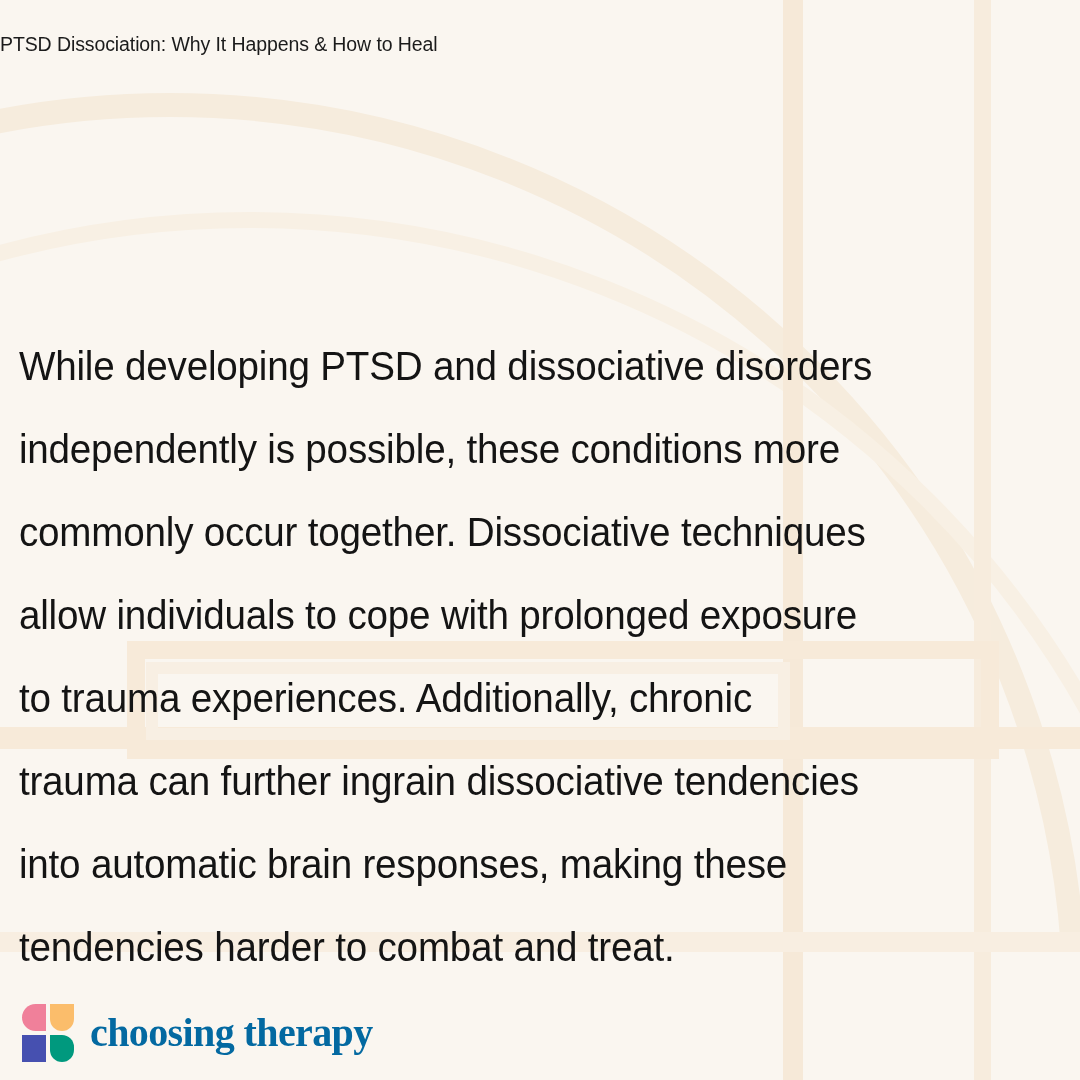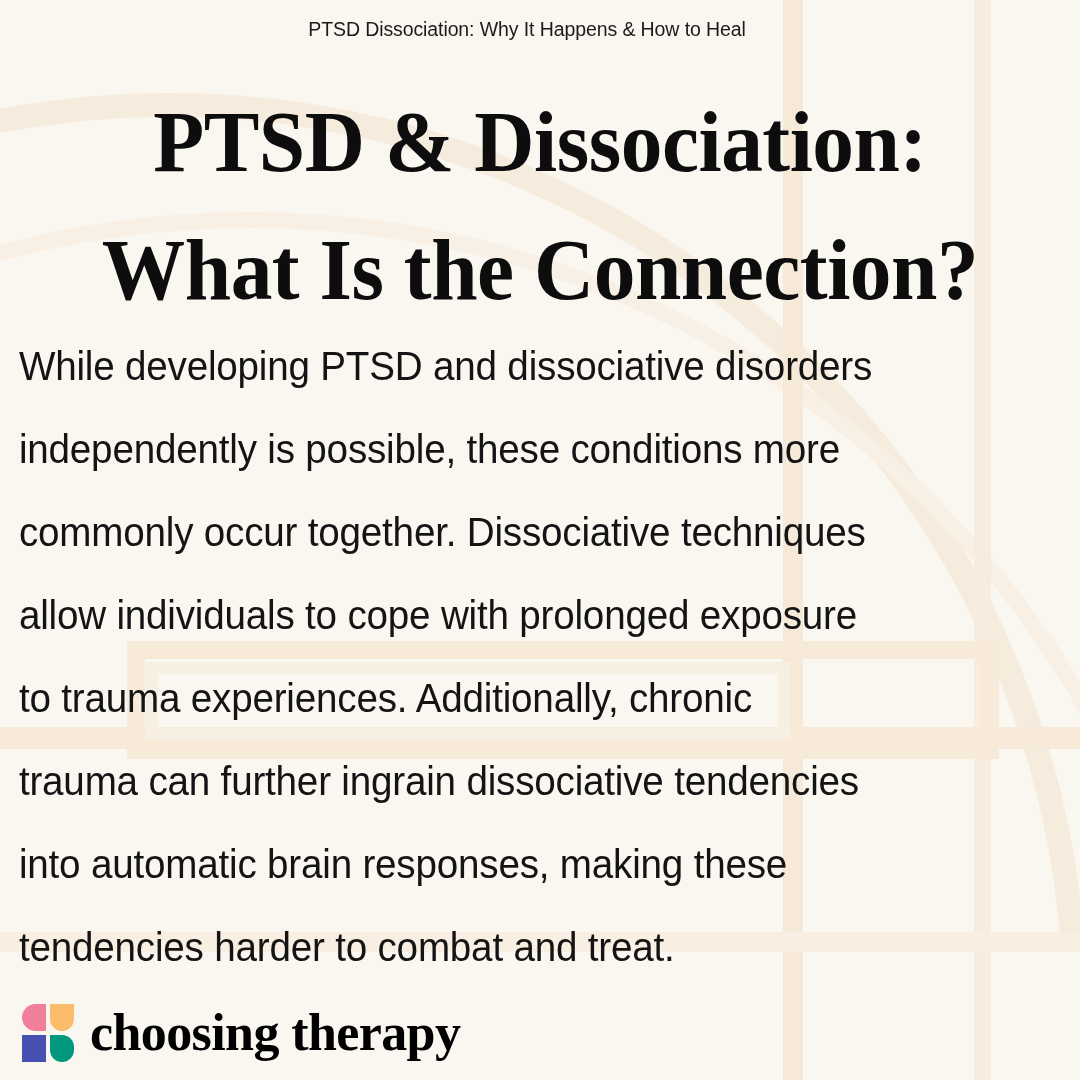--- a/index.html
+++ b/index.html
@@ -22,26 +22,26 @@
   #bg-decor {
     position:absolute; inset:0;
     width:1080px; height:1080px;
     z-index:0;
     pointer-events:none;
   }
 
   
   #header-bar {
     position:absolute;
-    top:0; left:0; right:0;
+    top:15px; left:0; right:0;
     height:58px;
     z-index:3;
     display:flex;
     align-items:center;
-    justify-content:center;
+    justify-content:flex-start;
     padding-right:26px;
   }
   #header-title {
     font-family:"Liberation Sans", sans-serif;
     font-size:19.5px;
     font-weight:400;
     color:#1b1b1b;
     letter-spacing:-0.1px;
     white-space:nowrap;
   }
@@ -100,22 +100,22 @@
   }
   .quad { position:absolute; width:24px; height:27px; }
   #quad-tl { left:0;  top:0;  border-radius:14px 0 0 14px; }
   #quad-tr { left:28px; top:0; border-radius:0 0 13px 13px; }
   #quad-bl { left:0;  top:31px; border-radius:0 0 0 0; }
   #quad-br { left:28px; top:31px; border-radius:0 13px 13px 13px; }
 
   #logo-wordmark {
     font-family:"Liberation Serif", serif;
     font-weight:700;
-    font-size:52px;
-    color:#000000;
+    font-size:40px;
+    color:#0369a1;
     letter-spacing:-0.6px;
     line-height:1;
     white-space:nowrap;
   }
 </style>
 </head>
 <body>
 
 <div id="stage">
 
@@ -133,24 +133,20 @@
     <rect x="136" y="650" width="854" height="100" fill="none" stroke="#f7ead9" stroke-width="18"></rect>
     <rect x="152" y="668" width="632" height="66" fill="none" stroke="#f8efe3" stroke-width="12"></rect>
 
     <rect x="991" y="952" width="89" height="128" fill="#faf6f0"></rect>
   </svg>
 
   <div id="header-bar">
     <span id="header-title">PTSD Dissociation: Why It Happens &amp; How to Heal</span>
   </div>
 
-  <div id="title-block">
-    <div class="title-line">PTSD &amp; Dissociation:</div>
-    <div class="title-line">What Is the Connection?</div>
-  </div>
 
   <div id="body-block">
     <div class="body-line">While developing PTSD and dissociative disorders</div>
     <div class="body-line">independently is possible, these conditions more</div>
     <div class="body-line">commonly occur together. Dissociative techniques</div>
     <div class="body-line">allow individuals to cope with prolonged exposure</div>
     <div class="body-line">to trauma experiences. Additionally, chronic</div>
     <div class="body-line">trauma can further ingrain dissociative tendencies</div>
     <div class="body-line">into automatic brain responses, making these</div>
     <div class="body-line">tendencies harder to combat and treat.</div>

